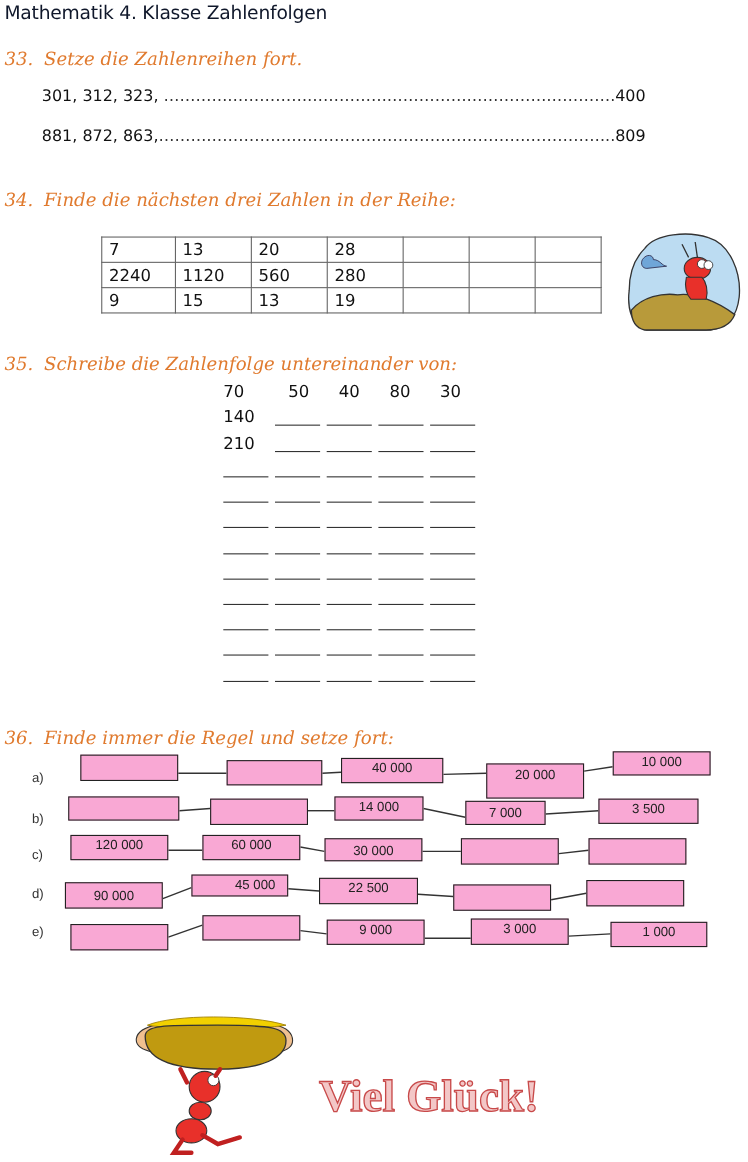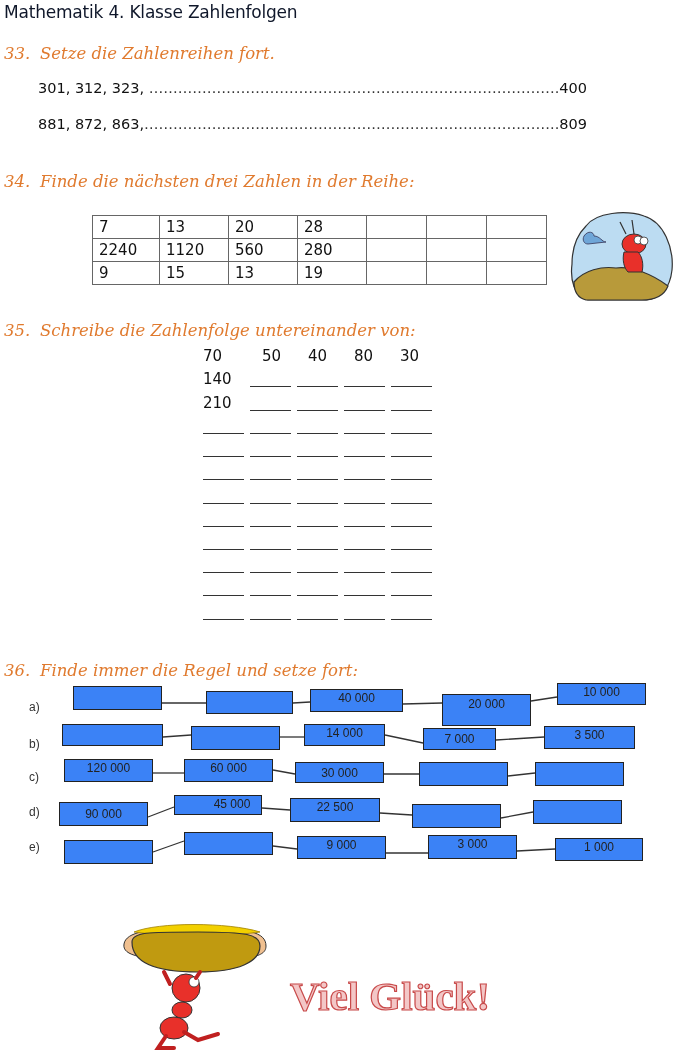--- a/index.html
+++ b/index.html
@@ -8,21 +8,21 @@
   .abs { position: absolute; }
   .title { left: 4px; top: 2px; font-size: 17px; font-family: "DejaVu Sans", sans-serif; color: #0f172a; white-space: nowrap; letter-spacing: -0.2px; }
   .sec-head { font-family: "DejaVu Serif", serif; font-style: italic; color: #e07a2e; font-size: 16.5px; white-space: nowrap; }
   .sec-head .num { display: inline-block; width: 36px; }
   .seq-line { font-size: 14.5px; white-space: nowrap; color: #111; }
   .seq-line .dots { letter-spacing: 0; color: #333; }
   table.t34 { position: absolute; left: 92px; top: 215px; border-collapse: collapse; }
   table.t34 td { border: 1px solid #666; height: 22px; padding: 0 0 0 6px; font-size: 15px; vertical-align: middle; }
   .c35 { font-size: 15px; color: #111; }
   .blank { position: absolute; height: 0; border-top: 1.5px solid #333; width: 41px; }
-  .box { position: absolute; border: 1.5px solid #222; background: #3b82f6; box-sizing: border-box;
+  .box { position: absolute; border: 1.5px solid #222; background: #f9a8d4; box-sizing: border-box;
          font-family: "Liberation Sans", sans-serif; font-size: 12px; color: #222; text-align: center; line-height: 14px; padding-top: 1px; }
   .rowlabel { position: absolute; font-family: "Liberation Sans", sans-serif; font-size: 12px; color: #333; }
   svg.lines { position: absolute; left: 0; top: 0; }
   .good-luck { position: absolute; left: 290px; top: 972px; font-family: "Liberation Serif", serif; font-weight: bold;
                font-size: 41px; color: #f3c7c7; -webkit-text-stroke: 1.2px #c84a4a; white-space: nowrap; }
 </style>
 </head>
 <body>
 
 <div class="abs title">Mathematik 4. Klasse Zahlenfolgen</div>

